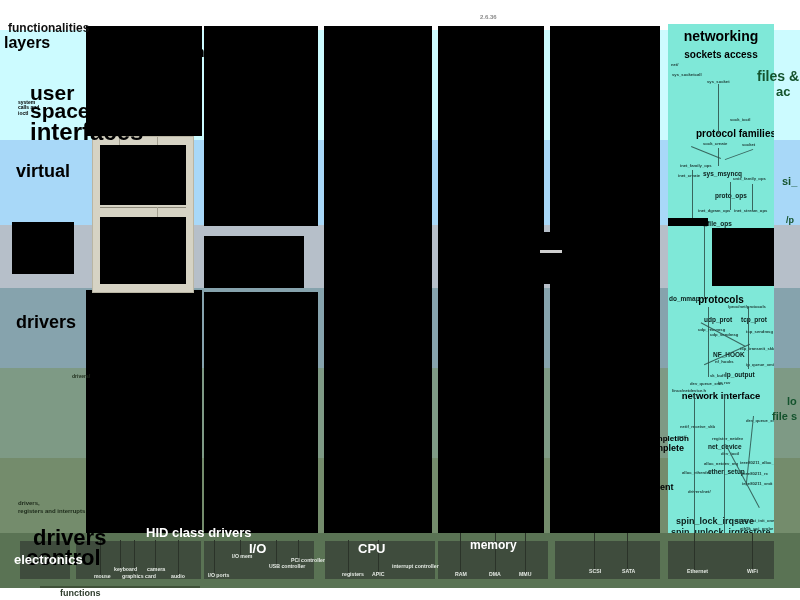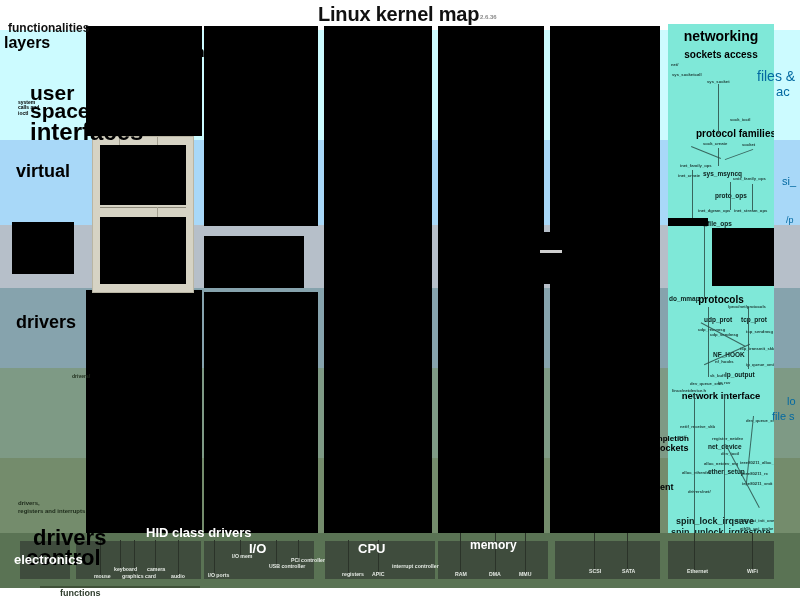--- a/index.html
+++ b/index.html
@@ -49,21 +49,21 @@
   #net-title{left:0;top:4px;font-size:14px;}
   #net-sockets{left:0;top:25px;font-size:10px;}
   #net-protofam{left:0;top:104px;font-size:10px;padding-left:15px;}
   #net-protocols{left:0;top:270px;font-size:10px;}
   #net-netif{left:0;top:366px;font-size:9.5px;}
 
   
   .nline{position:absolute;background:#2c4f49;opacity:.85;}
 
   
-  .edge{position:absolute;font-weight:normal;color:#0369a1;z-index:35;}
+  .edge{position:absolute;font-weight:bold;color:#14532d;z-index:35;}
   #edge-files{left:757px;top:68px;font-size:14px;white-space:nowrap;}
   #edge-access{left:776px;top:84px;font-size:13px;white-space:nowrap;}
   #edge-si{left:782px;top:175px;font-size:11px;}
   #edge-proc{left:786px;top:215px;font-size:9px;}
   #edge-lo{left:779px;top:395px;font-size:11px;padding-left:8px;}
   #edge-fs{left:772px;top:410px;font-size:11px;}
 
   
   .blk{position:absolute;background:#000;z-index:20;}
 
@@ -105,21 +105,20 @@
 <div id="stage">
 
   <div class="band b-user"></div>
   <div class="band b-virtual"></div>
   <div class="band b-bridge"></div>
   <div class="band b-logical"></div>
   <div class="band b-drivers"></div>
   <div class="band b-regs"></div>
   <div class="band b-hw"></div>
 
-  <div id="title" class="ltitle">Linux kernel map</div>
   <div id="version">2.6.36</div>
 
   <div id="lbl-functionalities" class="ltitle">functionalities</div>
   <div id="lbl-layers" class="ltitle">layers</div>
   <div id="lbl-user" class="ltitle">user</div>
   <div id="lbl-space" class="ltitle">space</div>
   <div id="lbl-interfaces" class="ltitle">interfaces</div>
   <div id="lbl-syscalls" class="ltitle">system calls and ioctl</div>
   <div id="lbl-virtual" class="ltitle">virtual</div>
   <div id="lbl-logical" class="ltitle">drivers</div>
@@ -221,21 +220,21 @@
   <div class="blk" style="left:324px;top:26px;width:108px;height:507px;"></div>
   <div class="blk" style="left:438px;top:26px;width:106px;height:507px;"></div>
   <div class="blk" style="left:520px;top:232px;width:96px;height:52px;"></div>
   <div class="blk" style="left:550px;top:26px;width:110px;height:507px;"></div>
   <div class="blk" style="left:712px;top:228px;width:62px;height:58px;"></div>
   <div class="blk" style="left:668px;top:218px;width:40px;height:8px;"></div>
   <div class="blk" style="left:12px;top:222px;width:62px;height:52px;"></div>
   <div class="blk" style="left:540px;top:250px;width:22px;height:3px;background:#cfcfcf;"></div>
 
   <div style="position:absolute;left:196px;top:44px;font-size:14px;font-weight:bold;color:#000;z-index:25;">n</div>
-  <div style="position:absolute;left:655px;top:443px;font-size:9px;font-weight:bold;color:#000;z-index:25;">sockets</div>
+  <div style="position:absolute;left:655px;top:443px;font-size:9px;font-weight:bold;color:#000;z-index:25;">mplete</div>
   <div style="position:absolute;left:636px;top:434px;font-size:8px;font-weight:bold;color:#000;z-index:25;">or completion</div>
   <div style="position:absolute;left:655px;top:482px;font-size:9px;font-weight:bold;color:#000;z-index:25;">vent</div>
 
   <div id="frame">
     <div class="tick" style="left:26px;"></div>
     <div class="tick" style="left:64px;"></div>
     <div class="pane p1"></div>
     <div class="divider"></div>
     <div class="tick" style="left:64px;top:70px;height:10px;"></div>
     <div class="pane p2"></div>

